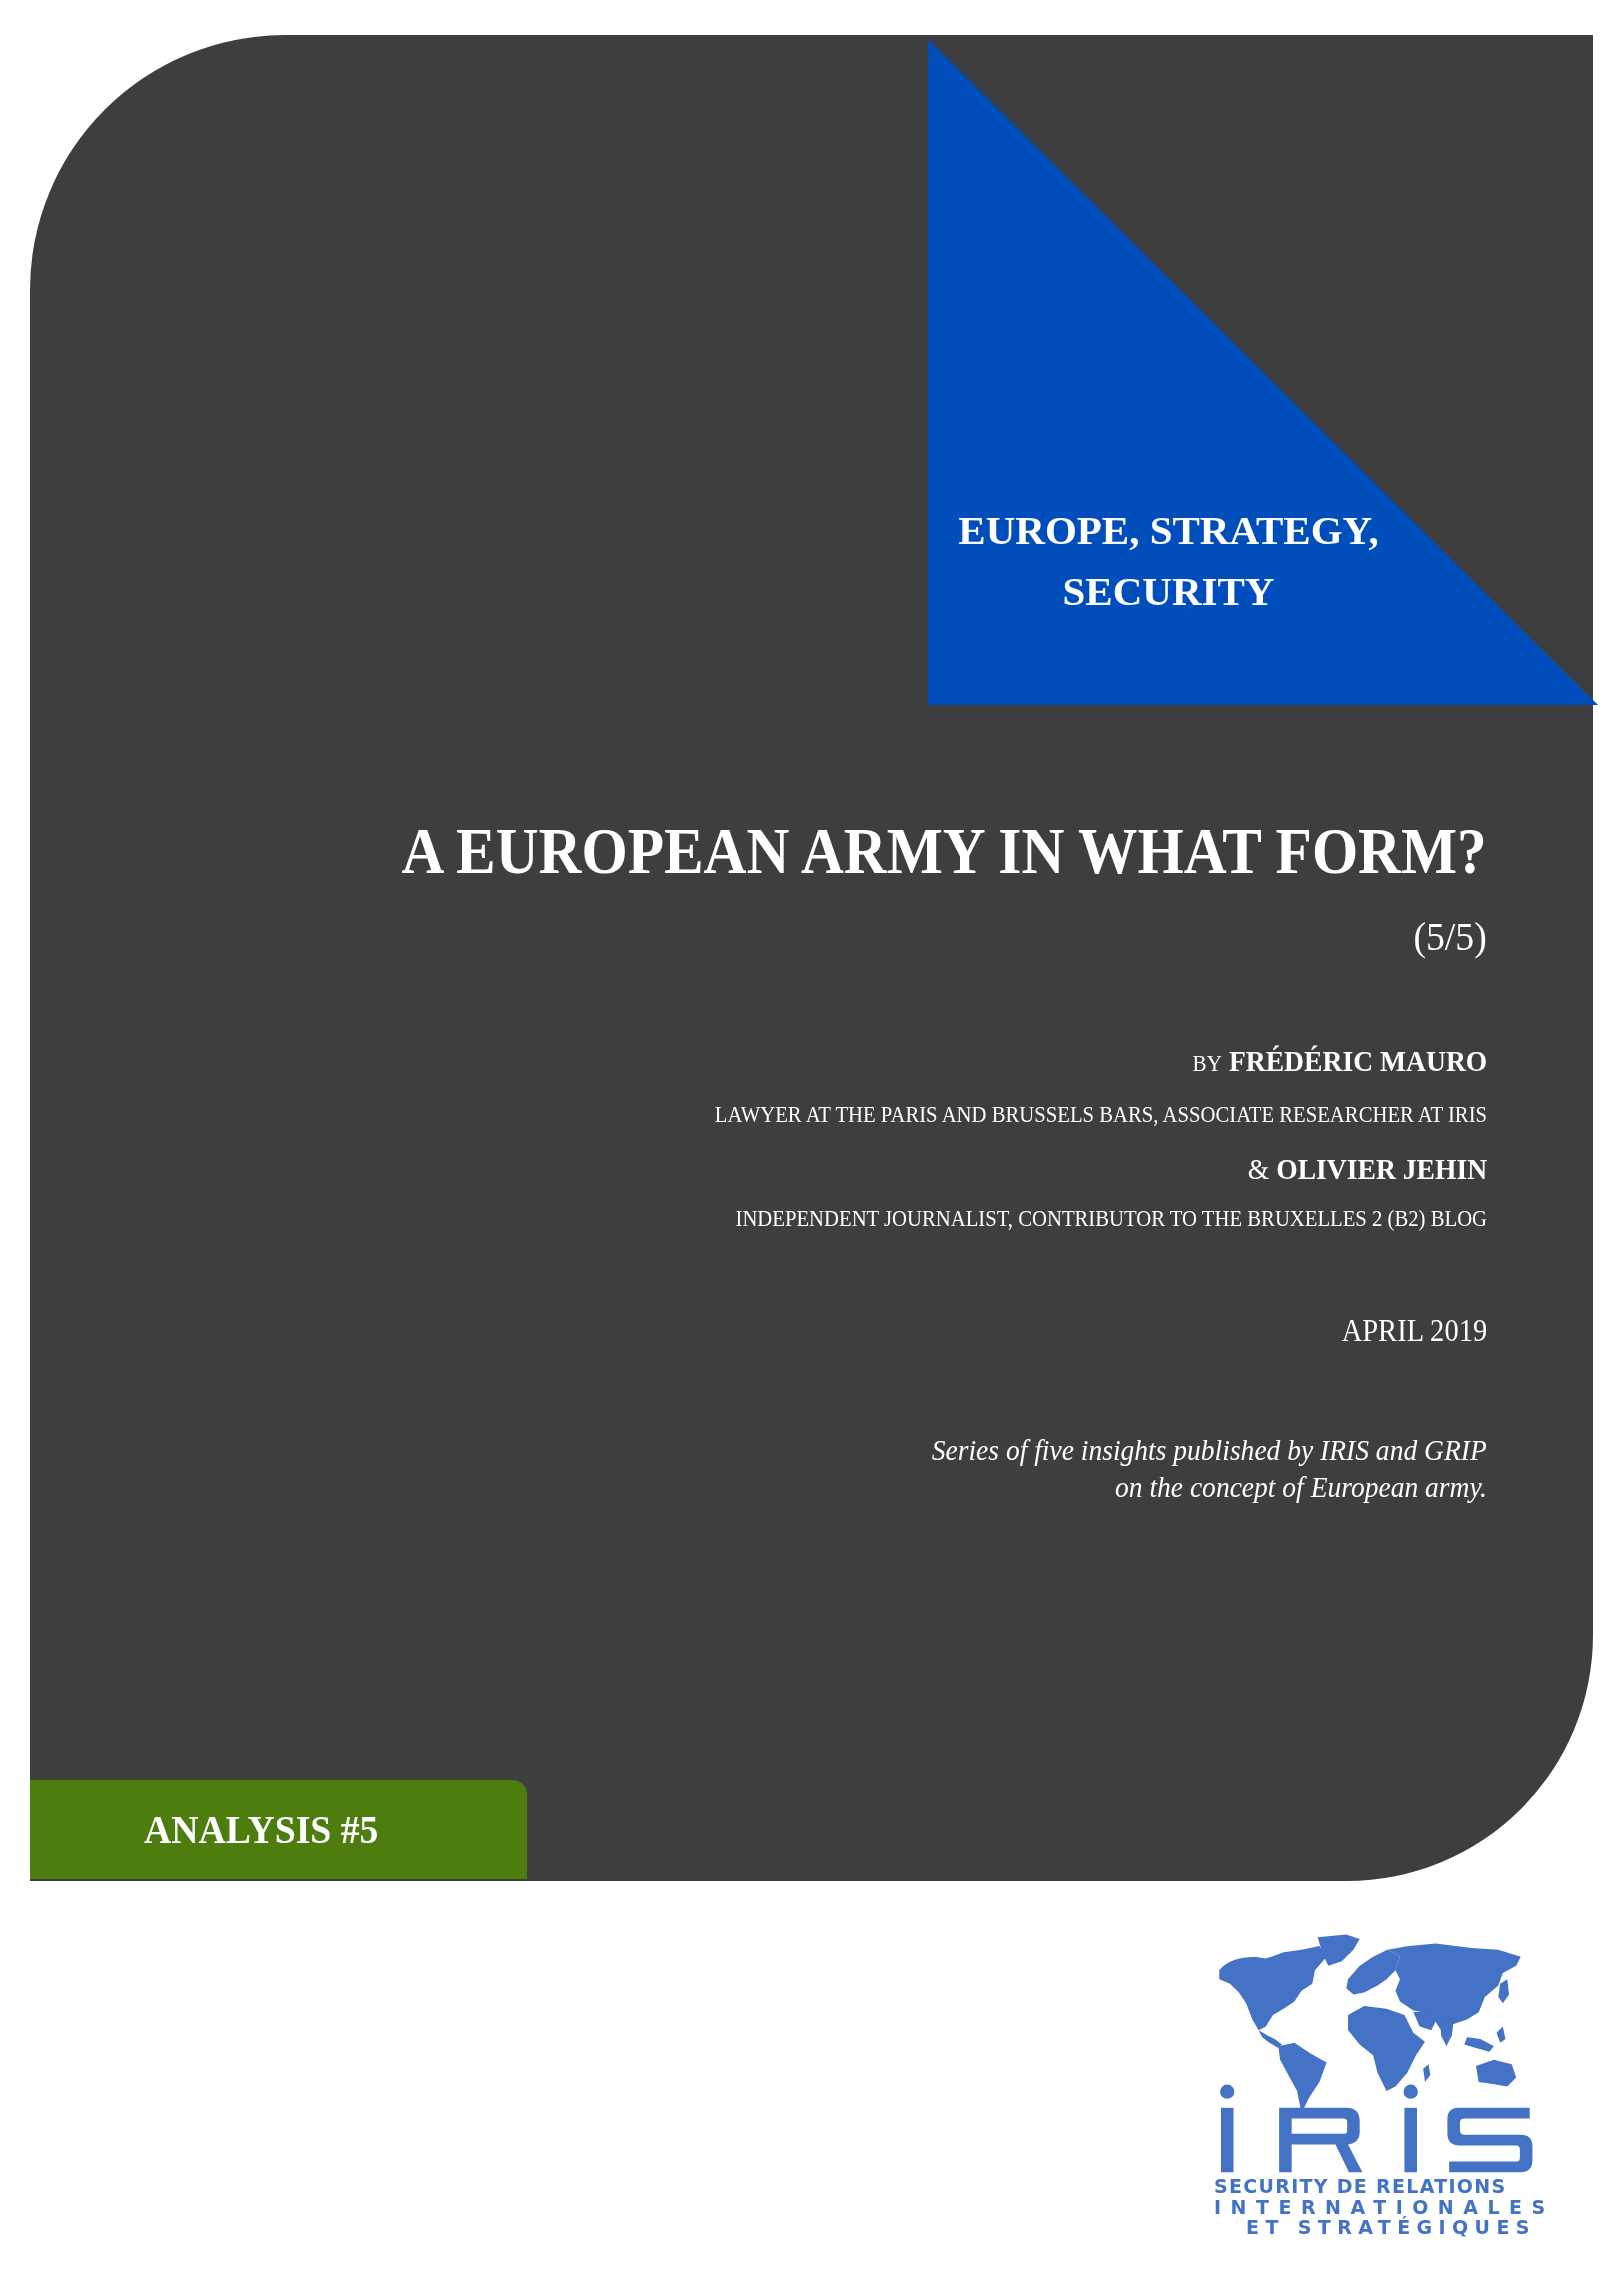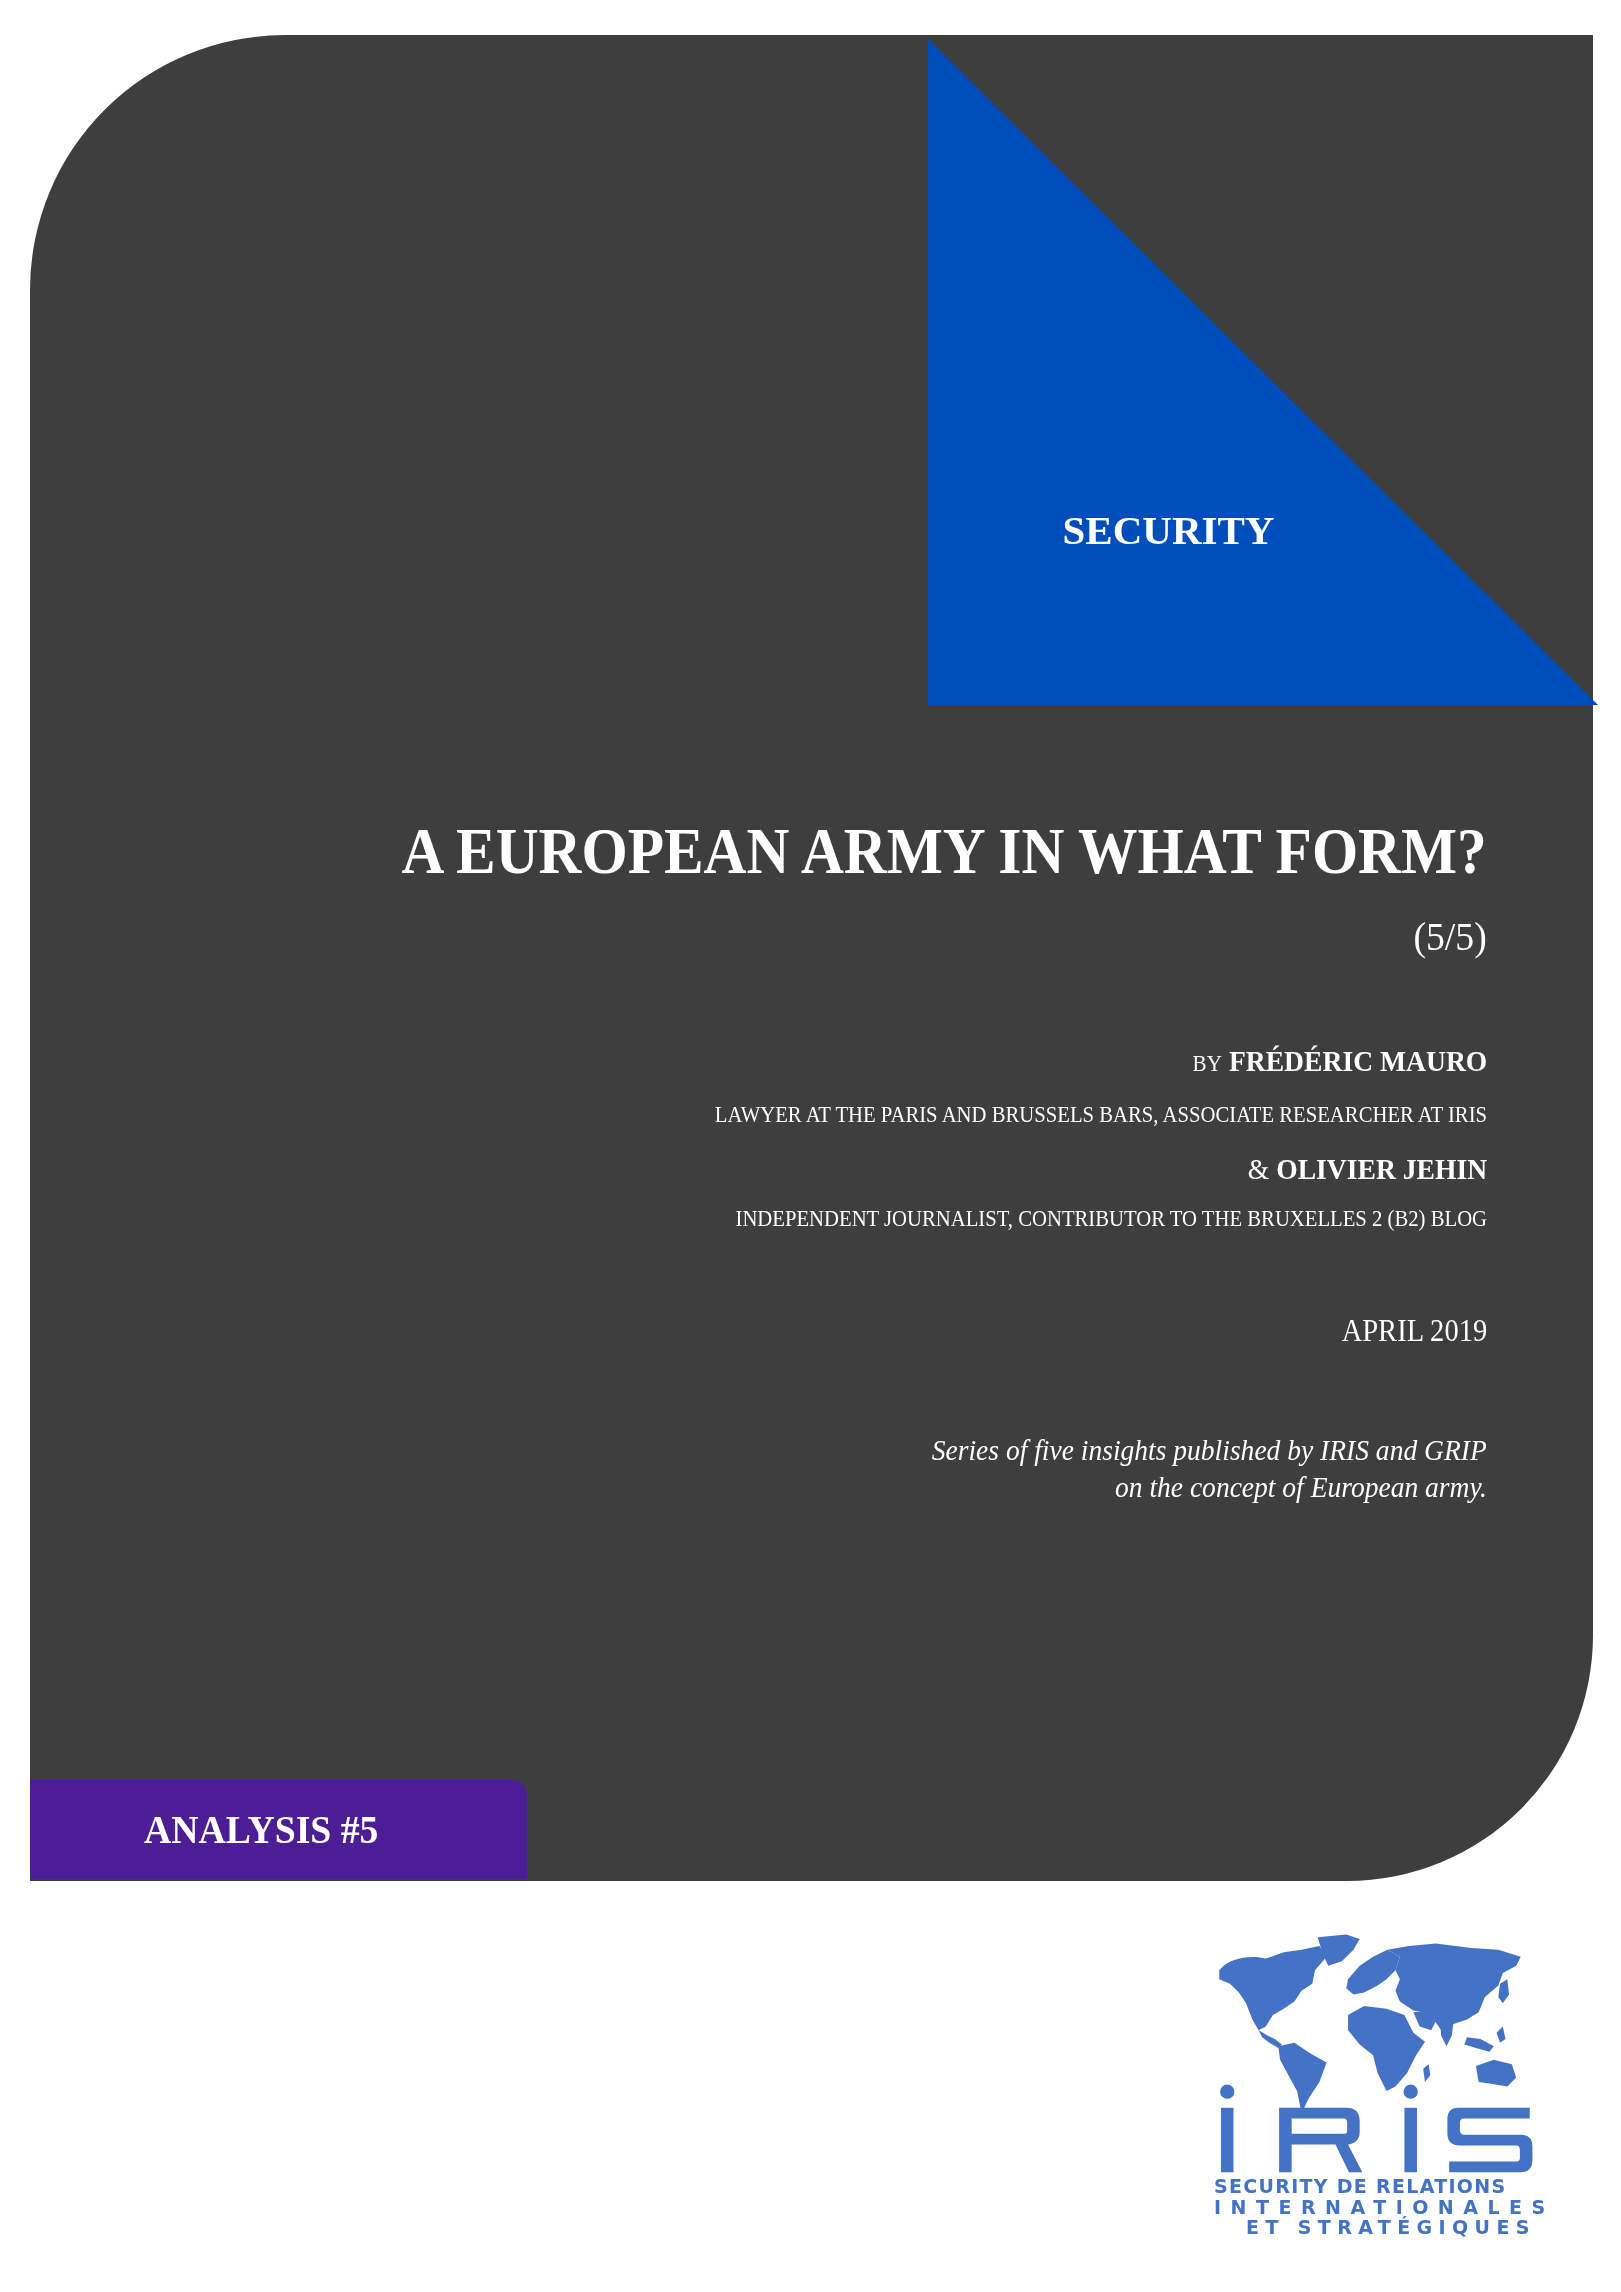--- a/index.html
+++ b/index.html
@@ -17,21 +17,21 @@
   .part { top: 912px; font-size: 41px; transform: scaleX(0.92); }
   .author { font-size: 30px; font-weight: bold; transform: scaleX(0.92); }
   .author .pre { font-weight: normal; font-size: 23px; }
   .author .amp { font-weight: normal; font-size: 30px; }
   .aff { font-size: 23px; transform: scaleX(0.90); }
   .a1 { top: 1044px; } .f1 { top: 1102px; } .a2 { top: 1152px; } .f2 { top: 1206px; }
   .date { top: 1313px; font-size: 31px; transform: scaleX(0.92); }
   .note { font-size: 29.6px; font-style: italic; transform: scaleX(0.93); }
   .n1 { top: 1434px; } .n2 { top: 1471px; }
   .badge { position: absolute; left: 29.6px; top: 1780px; width: 497px; height: 99px;
-           background: #4c1d95; border-radius: 0 14.3px 0 0; }
+           background: #4d7c0f; border-radius: 0 14.3px 0 0; }
   .badge span { position: absolute; left: 114px; top: 25px; color: #ffffff; font-weight: bold;
                 font-size: 41px; white-space: nowrap; transform: scaleX(0.92); transform-origin: left; }
   .logo { position: absolute; left: 1212px; top: 1930px; width: 324px; height: 322px; }
   .logo-text { position: absolute; left: 1214px; width: 319px; color: #4472c4;
                font-family: "DejaVu Sans", "Liberation Sans", sans-serif; font-weight: bold;
                font-size: 19px; line-height: 20.6px; white-space: nowrap; }
   .lt1 { top: 2176px; letter-spacing: 1.3px; }
   .lt2 { top: 2197px; letter-spacing: 9.5px; }
   .lt3 { top: 2217px; letter-spacing: 6.4px; margin-left: 32px; }
   .iris-word { position: absolute; left: 1212px; top: 2078px; width: 324px; height: 99px; }
@@ -39,20 +39,21 @@
 </head>
 <body>
 
 <div class="panel"></div>
 
 <svg class="tri" viewBox="0 0 748 744" preserveAspectRatio="none">
   <polygon points="0,0 0,744 748,744" fill="#004ebb"></polygon>
 </svg>
 
 <div class="prog">
+  <div>EUROPE, STRATEGY,</div>
   <div>SECURITY</div>
 </div>
 
 <div class="rtxt title">A EUROPEAN ARMY IN WHAT FORM?</div>
 <div class="rtxt part">(5/5)</div>
 
 <div class="rtxt author a1">
   <span class="pre">BY</span>
   <span>FRÉDÉRIC MAURO</span>
 </div>

